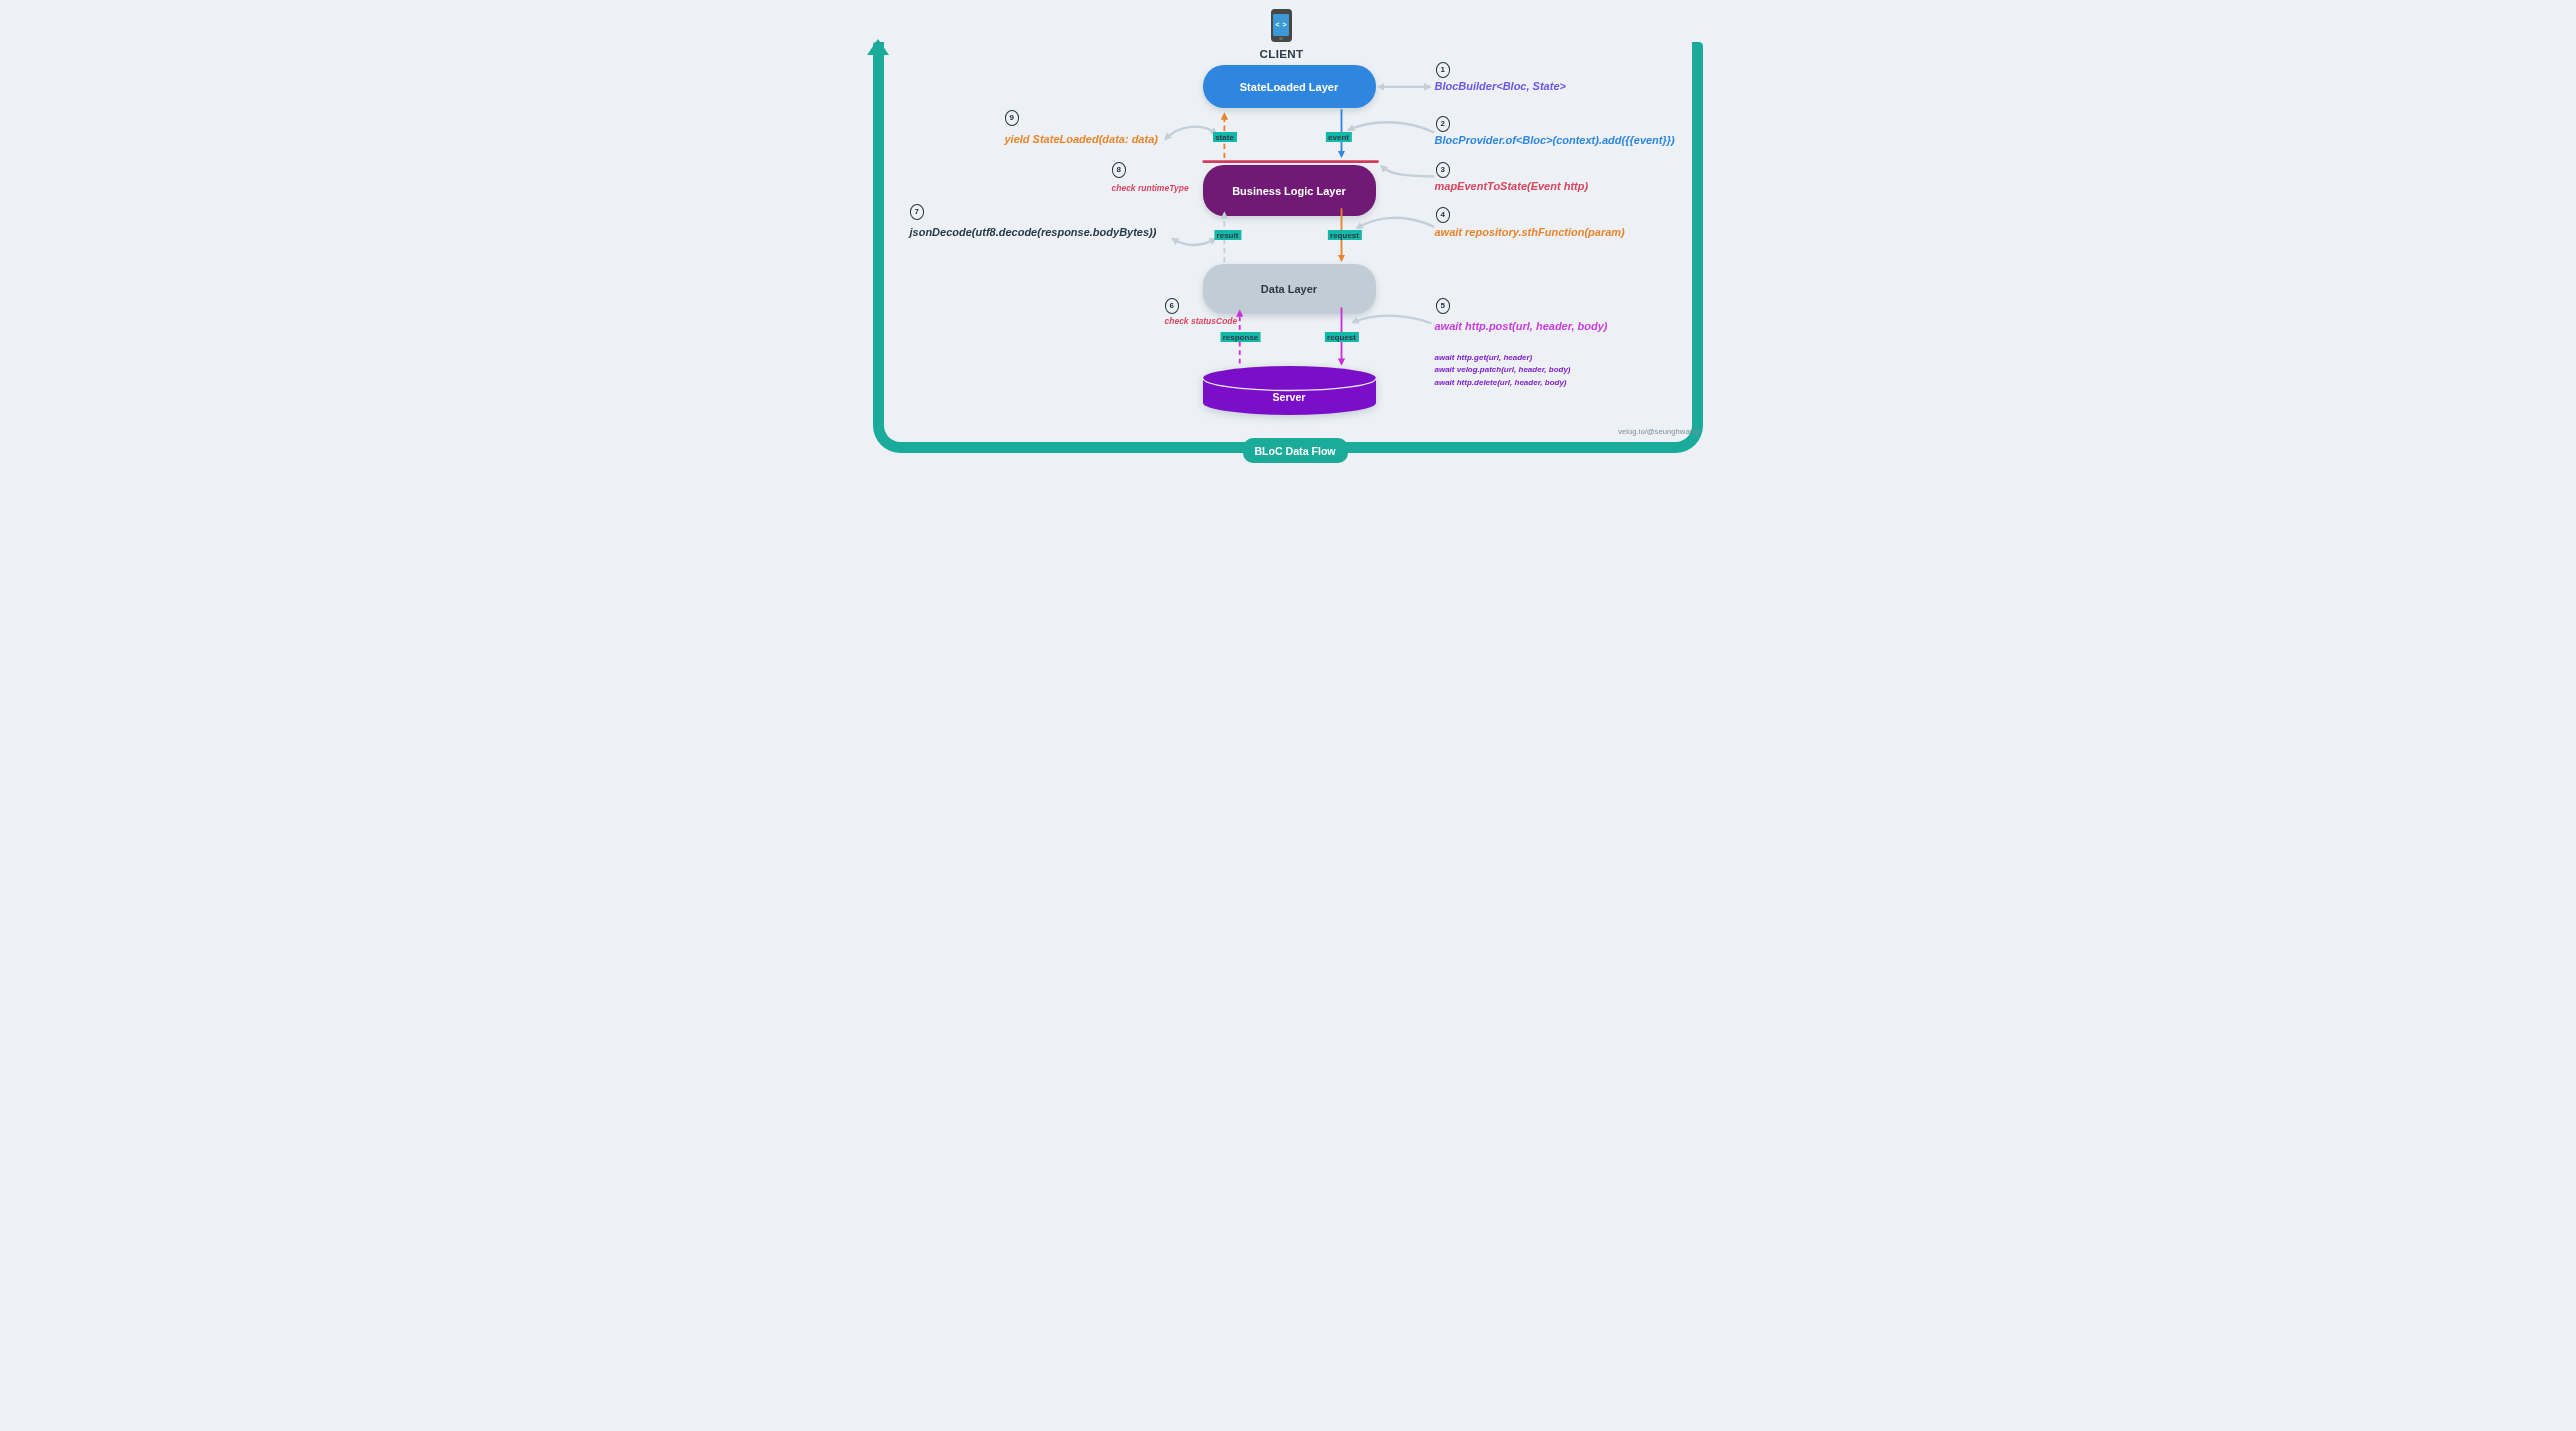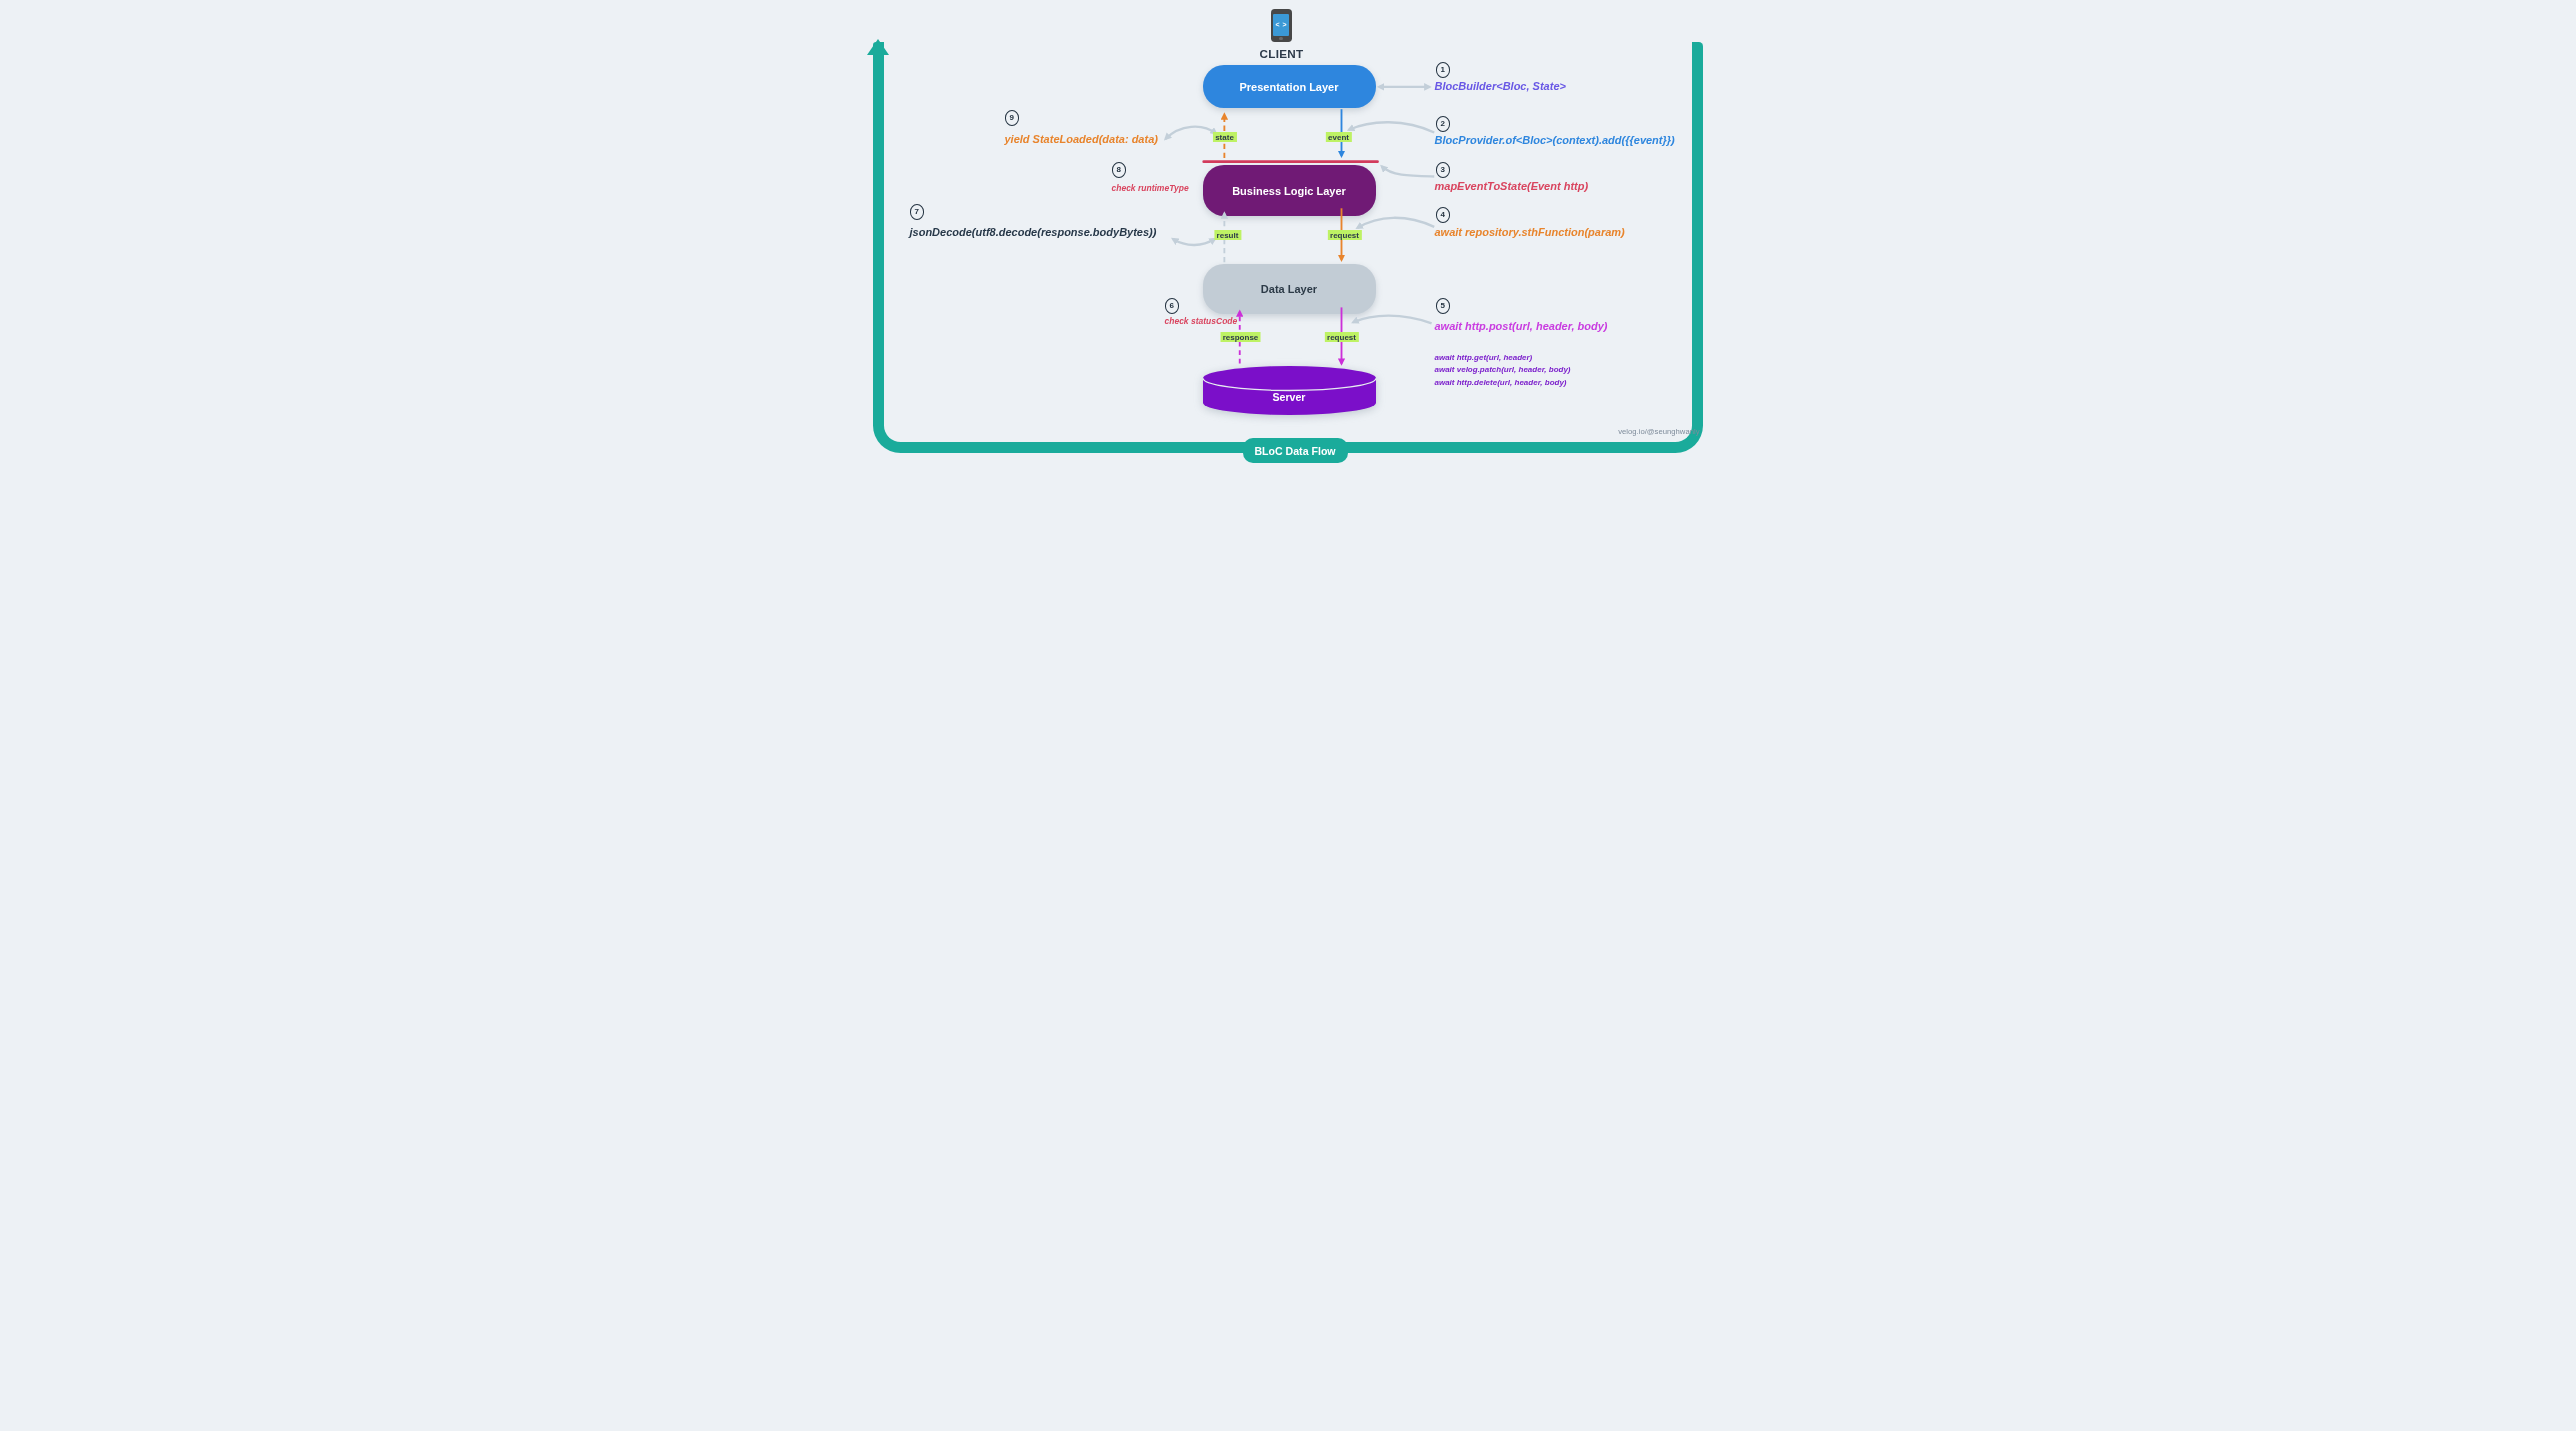--- a/index.html
+++ b/index.html
@@ -65,21 +65,21 @@
     display:flex;align-items:center;justify-content:center;z-index:4;background:transparent;
   }
   .code{
     position:absolute;font-weight:bold;font-style:italic;font-size:11px;white-space:nowrap;z-index:4;
   }
   .code-sm{font-size:8.5px;}
   .code-xs{font-size:8px;line-height:12.7px;margin-top:16px;}
   
   .flabel{
     position:absolute;transform:translate(-50%,-50%);
-    background:#bef264;padding:0.5px 2.7px;color:#2d3a4a;font-weight:800;font-size:8px;z-index:5;white-space:nowrap;
+    background:#14b8a6;padding:0.5px 2.7px;color:#2d3a4a;font-weight:800;font-size:8px;z-index:5;white-space:nowrap;
   }
   svg.overlay{position:absolute;left:0;top:0;z-index:3;pointer-events:none;}
 </style>
 </head>
 <body>
 
 <div id="canvas">
 
   <div class="frame"></div>
   <div class="frame-arrowhead"></div>
@@ -88,21 +88,21 @@
   </div>
   <div class="credit">velog.io/@seunghwanly</div>
 
   <div class="phone">
     <div class="phone-screen">&lt; &gt;</div>
     <div class="phone-home"></div>
   </div>
   <div class="client-label">CLIENT</div>
 
   <div class="layer layer-presentation">
-    <span>Presentation Layer</span>
+    <span>StateLoaded Layer</span>
   </div>
   <div class="layer layer-business">
     <span>Business Logic Layer</span>
   </div>
   <div class="layer layer-data">
     <span>Data Layer</span>
   </div>
 
   <svg class="server-wrap" viewBox="0 0 326 92">
     <path d="M0,23 A163,23 0 0 1 326,23 L326,69 A163,23 0 0 1 0,69 Z" fill="#7b0fc9"></path>

